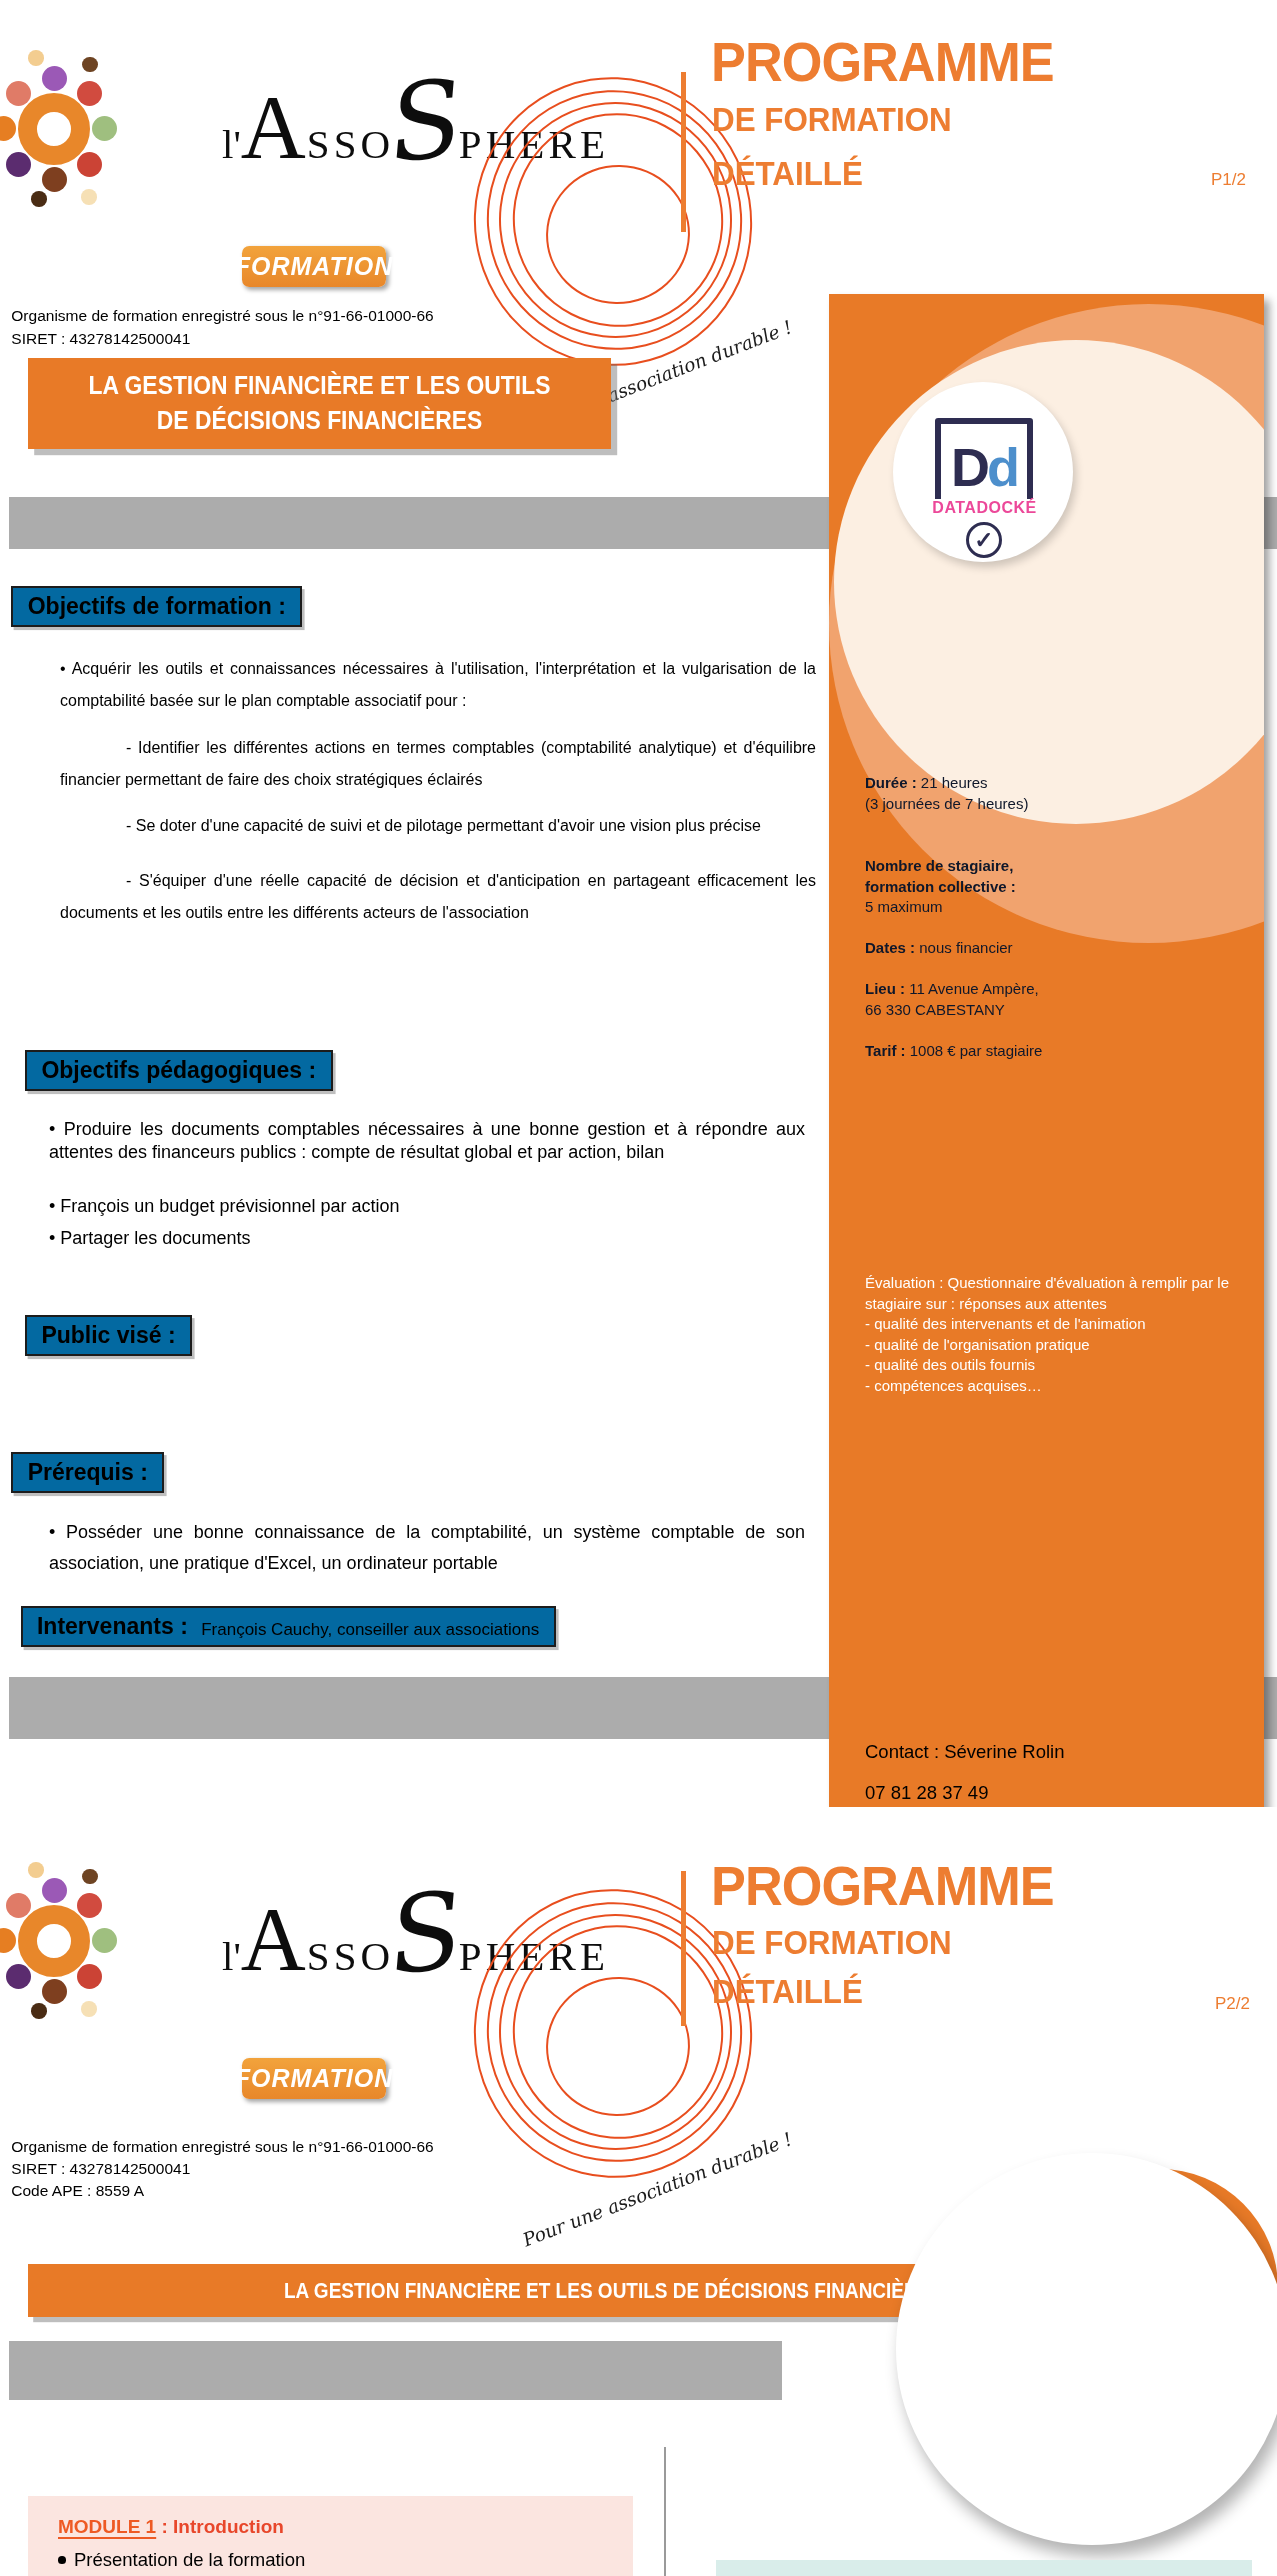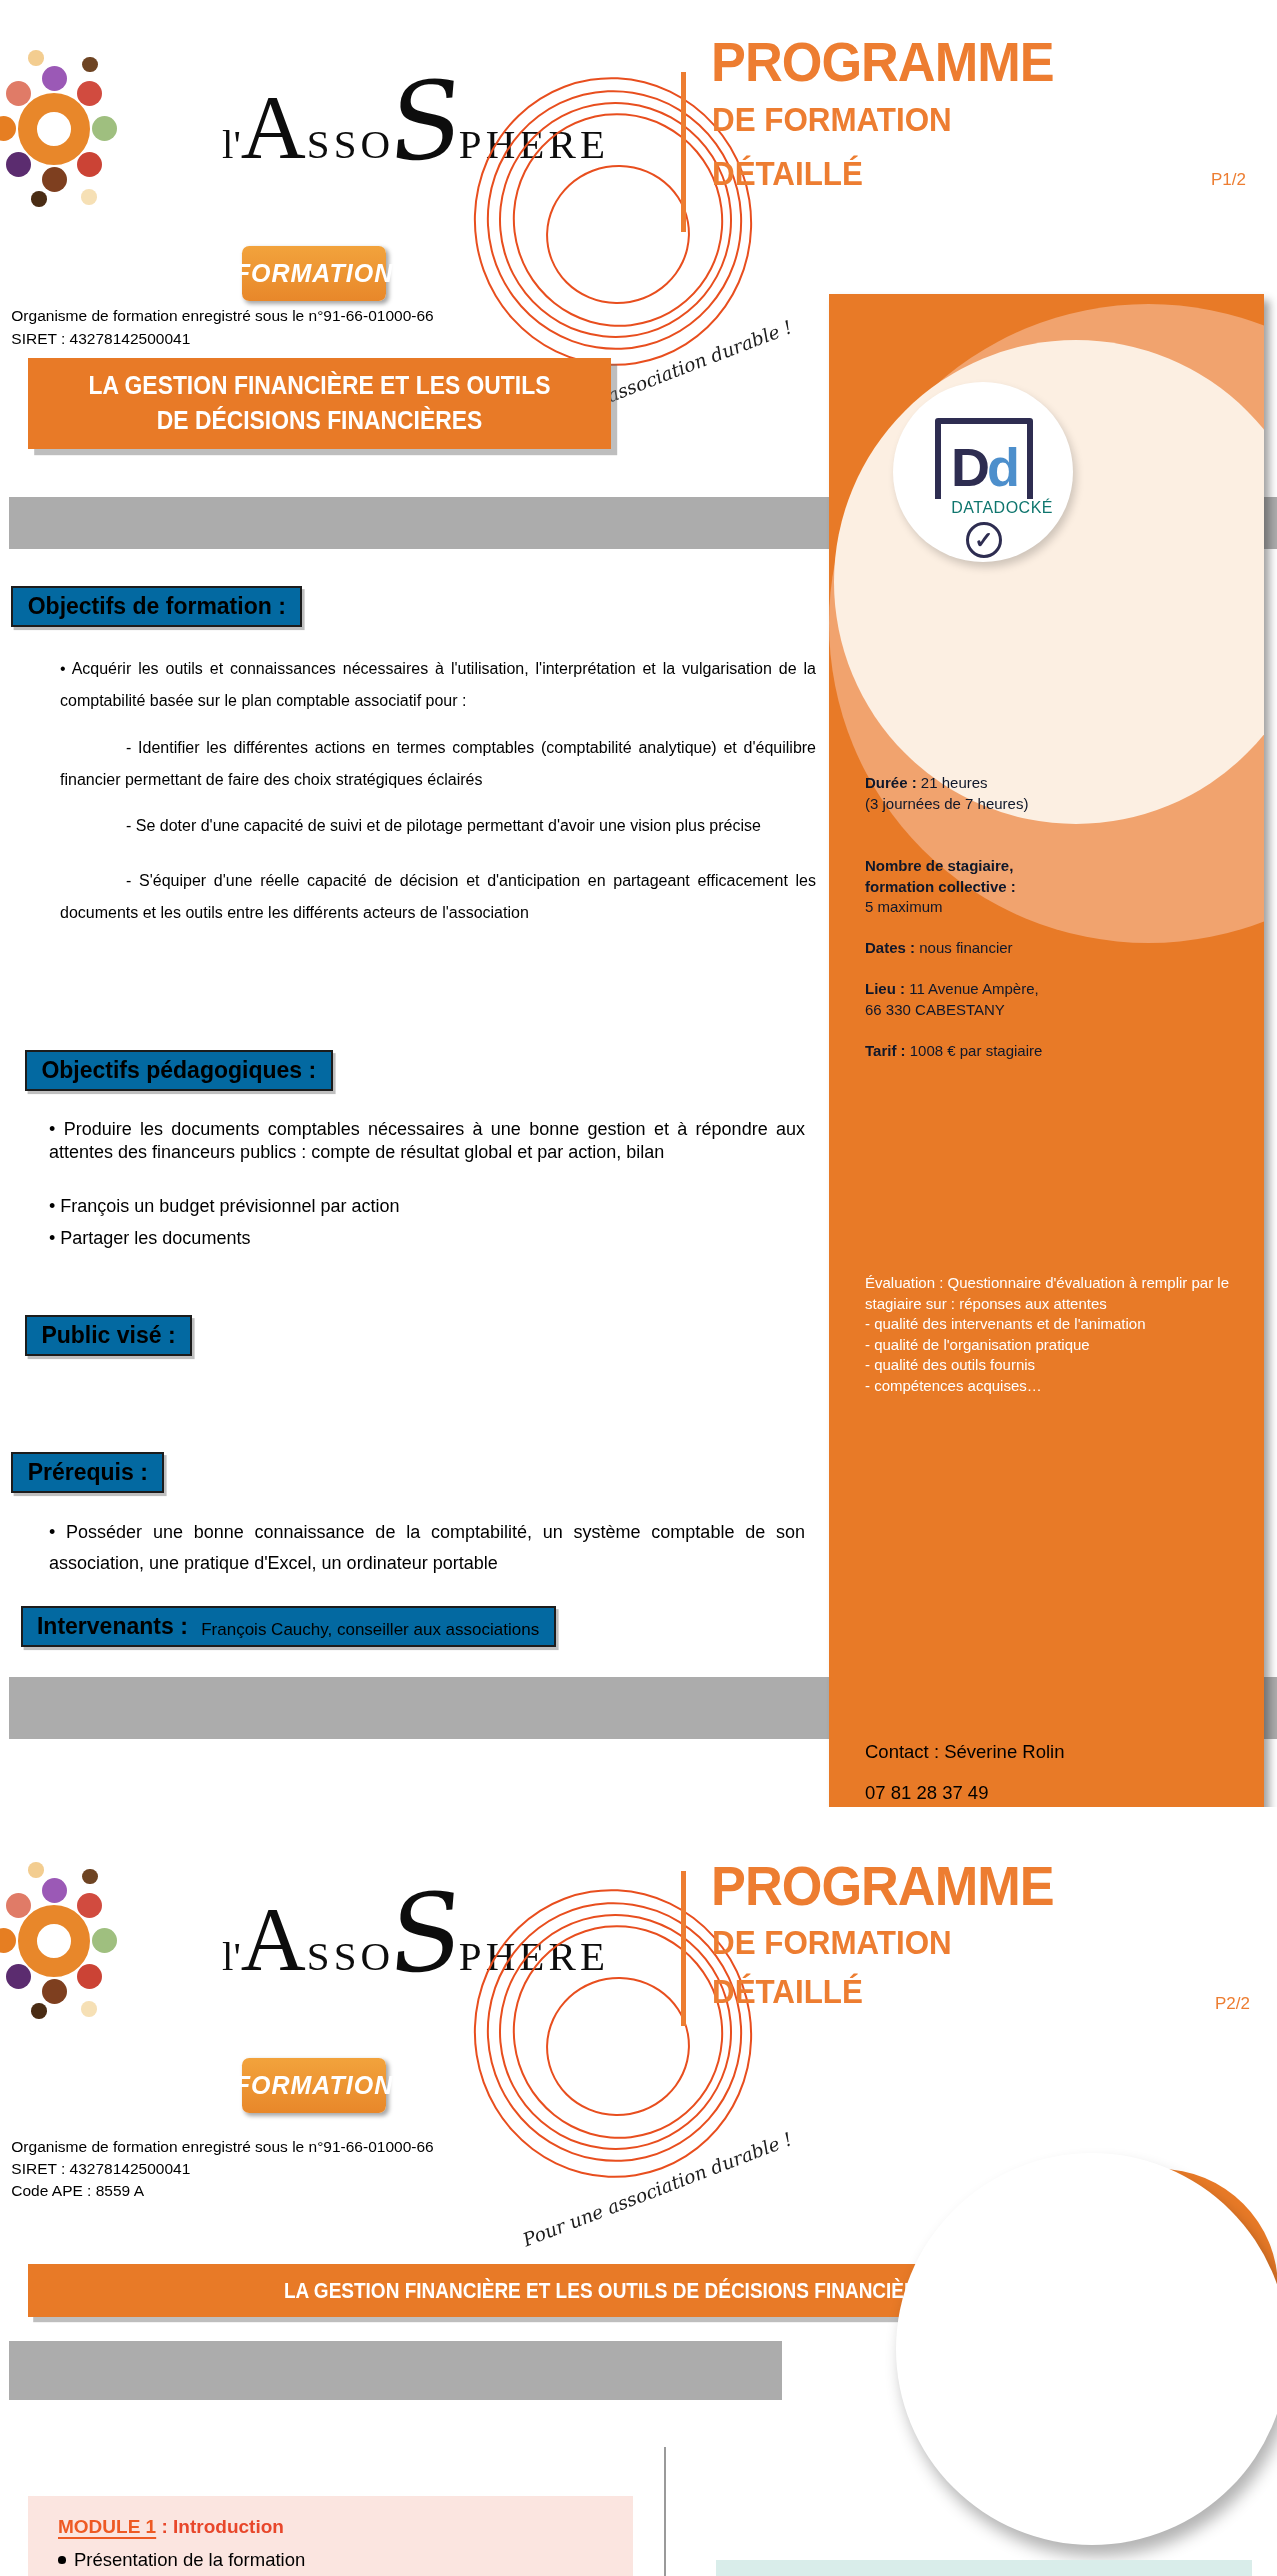--- a/index.html
+++ b/index.html
@@ -13,21 +13,21 @@
   .brand{position:absolute;left:0;width:773px;height:464px}
   .gear-ring{position:absolute;left:18px;top:52px;width:72px;height:72px;border:19.6px solid #E8872A;border-radius:50%}
   .gdot{position:absolute;width:25px;height:25px;border-radius:50%}
   .ghead{position:absolute;width:15.5px;height:15.5px;border-radius:50%}
   .wordmark{position:absolute;left:222px;top:28px;display:flex;align-items:baseline;font-family:"Liberation Serif",serif;color:#0d0d0d;white-space:nowrap}
   .wm-l{font-size:41px}
   .wm-A{font-size:90px;line-height:1;letter-spacing:1px}
   .wm-sso{font-size:41px;letter-spacing:4.1px}
   .wm-S{font-family:"DejaVu Serif",serif;font-style:italic;font-size:106px;line-height:1;transform:rotate(-6deg);margin:0 -4.1px}
   .wm-phere{font-size:41px;letter-spacing:4.1px}
-  .formation-pill{position:absolute;left:242px;top:205px;width:144px;height:55px;background:linear-gradient(#F2A33C,#E8872A);border-radius:7.2px;box-shadow:2.1px 2.6px 4.1px rgba(0,0,0,.35);color:#fff;font-weight:bold;font-style:italic;font-size:25px;letter-spacing:1px;display:flex;align-items:center;justify-content:center}
+  .formation-pill{position:absolute;left:242px;top:205px;width:144px;height:41px;background:linear-gradient(#F2A33C,#E8872A);border-radius:7.2px;box-shadow:2.1px 2.6px 4.1px rgba(0,0,0,.35);color:#fff;font-weight:bold;font-style:italic;font-size:25px;letter-spacing:1px;display:flex;align-items:center;justify-content:center}
   .ring{position:absolute;border:2.1px solid #E84E1E;border-radius:50%}
   .tagline{position:absolute;left:515px;top:330px;width:263px;font-family:"DejaVu Serif",serif;font-style:italic;font-size:18.5px;color:#1b1b1b;transform:rotate(-21deg);white-space:nowrap}
 
   
   .title-bar{position:absolute;left:681px;width:5.2px;background:#ED7D31}
   .t1{position:absolute;left:711px;font-weight:bold;color:#ED7D31;font-size:55px;letter-spacing:-1px;transform:scaleX(.95);transform-origin:left}
   .t2,.t3{position:absolute;left:712px;font-weight:bold;color:#ED7D31;font-size:33px;transform:scaleX(.95);transform-origin:left}
   .plabel{position:absolute;color:#ED7D31;font-size:17px}
 
   .orgline{position:absolute;left:11.3px;font-size:15.5px;color:#000}
@@ -45,21 +45,21 @@
   .inter-text{font-size:17px;font-weight:normal;margin-left:13.4px}
 
   
   .sidebar{position:absolute;left:829px;top:294px;width:435px;height:1530px;background:#E87A27;overflow:hidden;box-shadow:6.2px 6.2px 8.2px rgba(40,40,40,.45);z-index:2}
   .c1{position:absolute;left:0;top:10.3px;width:639px;height:639px;border-radius:50%;background:#F1A36E}
   .c2{position:absolute;left:5.2px;top:46px;width:484px;height:484px;border-radius:50%;background:#FCEFE2}
   .c3{position:absolute;left:64px;top:88px;width:180px;height:180px;border-radius:50%;background:#fff;box-shadow:3.1px 5.2px 8.2px rgba(0,0,0,.18)}
   .dd-square{position:absolute;left:106px;top:124px;width:98px;height:98px;border:6.7px solid #2E2D51;border-radius:3.1px;display:flex;align-items:center;justify-content:center}
   .dd-letters{font-weight:bold;font-size:54px;color:#2E2D51;letter-spacing:-3.1px}
   .dd-letters .d2{color:#4D8FCC}
-  .dd-label{position:absolute;left:87px;top:205px;width:137px;text-align:right;background:#fff;color:#0f766e;font-weight:normal;font-size:16px;letter-spacing:0.5px}
+  .dd-label{position:absolute;left:87px;top:205px;width:137px;text-align:center;background:#fff;color:#ec4899;font-weight:bold;font-size:16px;letter-spacing:0.5px}
   .dd-check{position:absolute;left:137px;top:228px;width:36px;height:36px;border:3.1px solid #2E2D51;border-radius:50%;background:#fff;color:#2E2D51;font-size:23px;font-weight:bold;text-align:center;line-height:30px}
   .sb-text{position:absolute;left:36px;width:364px;color:#0f172a;font-size:15px;line-height:20.6px}
   .sb-text .lbl{font-weight:bold}
   .prewrap{white-space:pre-line}
   .sb-eval{position:absolute;left:36px;width:364px;color:#fff;font-size:15px;line-height:20.6px;text-align:justify}
   .sb-contact{position:absolute;left:36px;width:364px;color:#000;font-size:18.5px;line-height:41px}
 
   
   .banner2{position:absolute;left:28px;top:457px;width:1172px;height:53px;background:#E87A27;box-shadow:5.2px 5.2px 0 rgba(110,110,110,.45);z-index:2;color:#fff;font-weight:bold;font-size:21.6px;display:flex;align-items:center;justify-content:center}
   .banner2 span{transform:scaleX(.88);white-space:nowrap}

